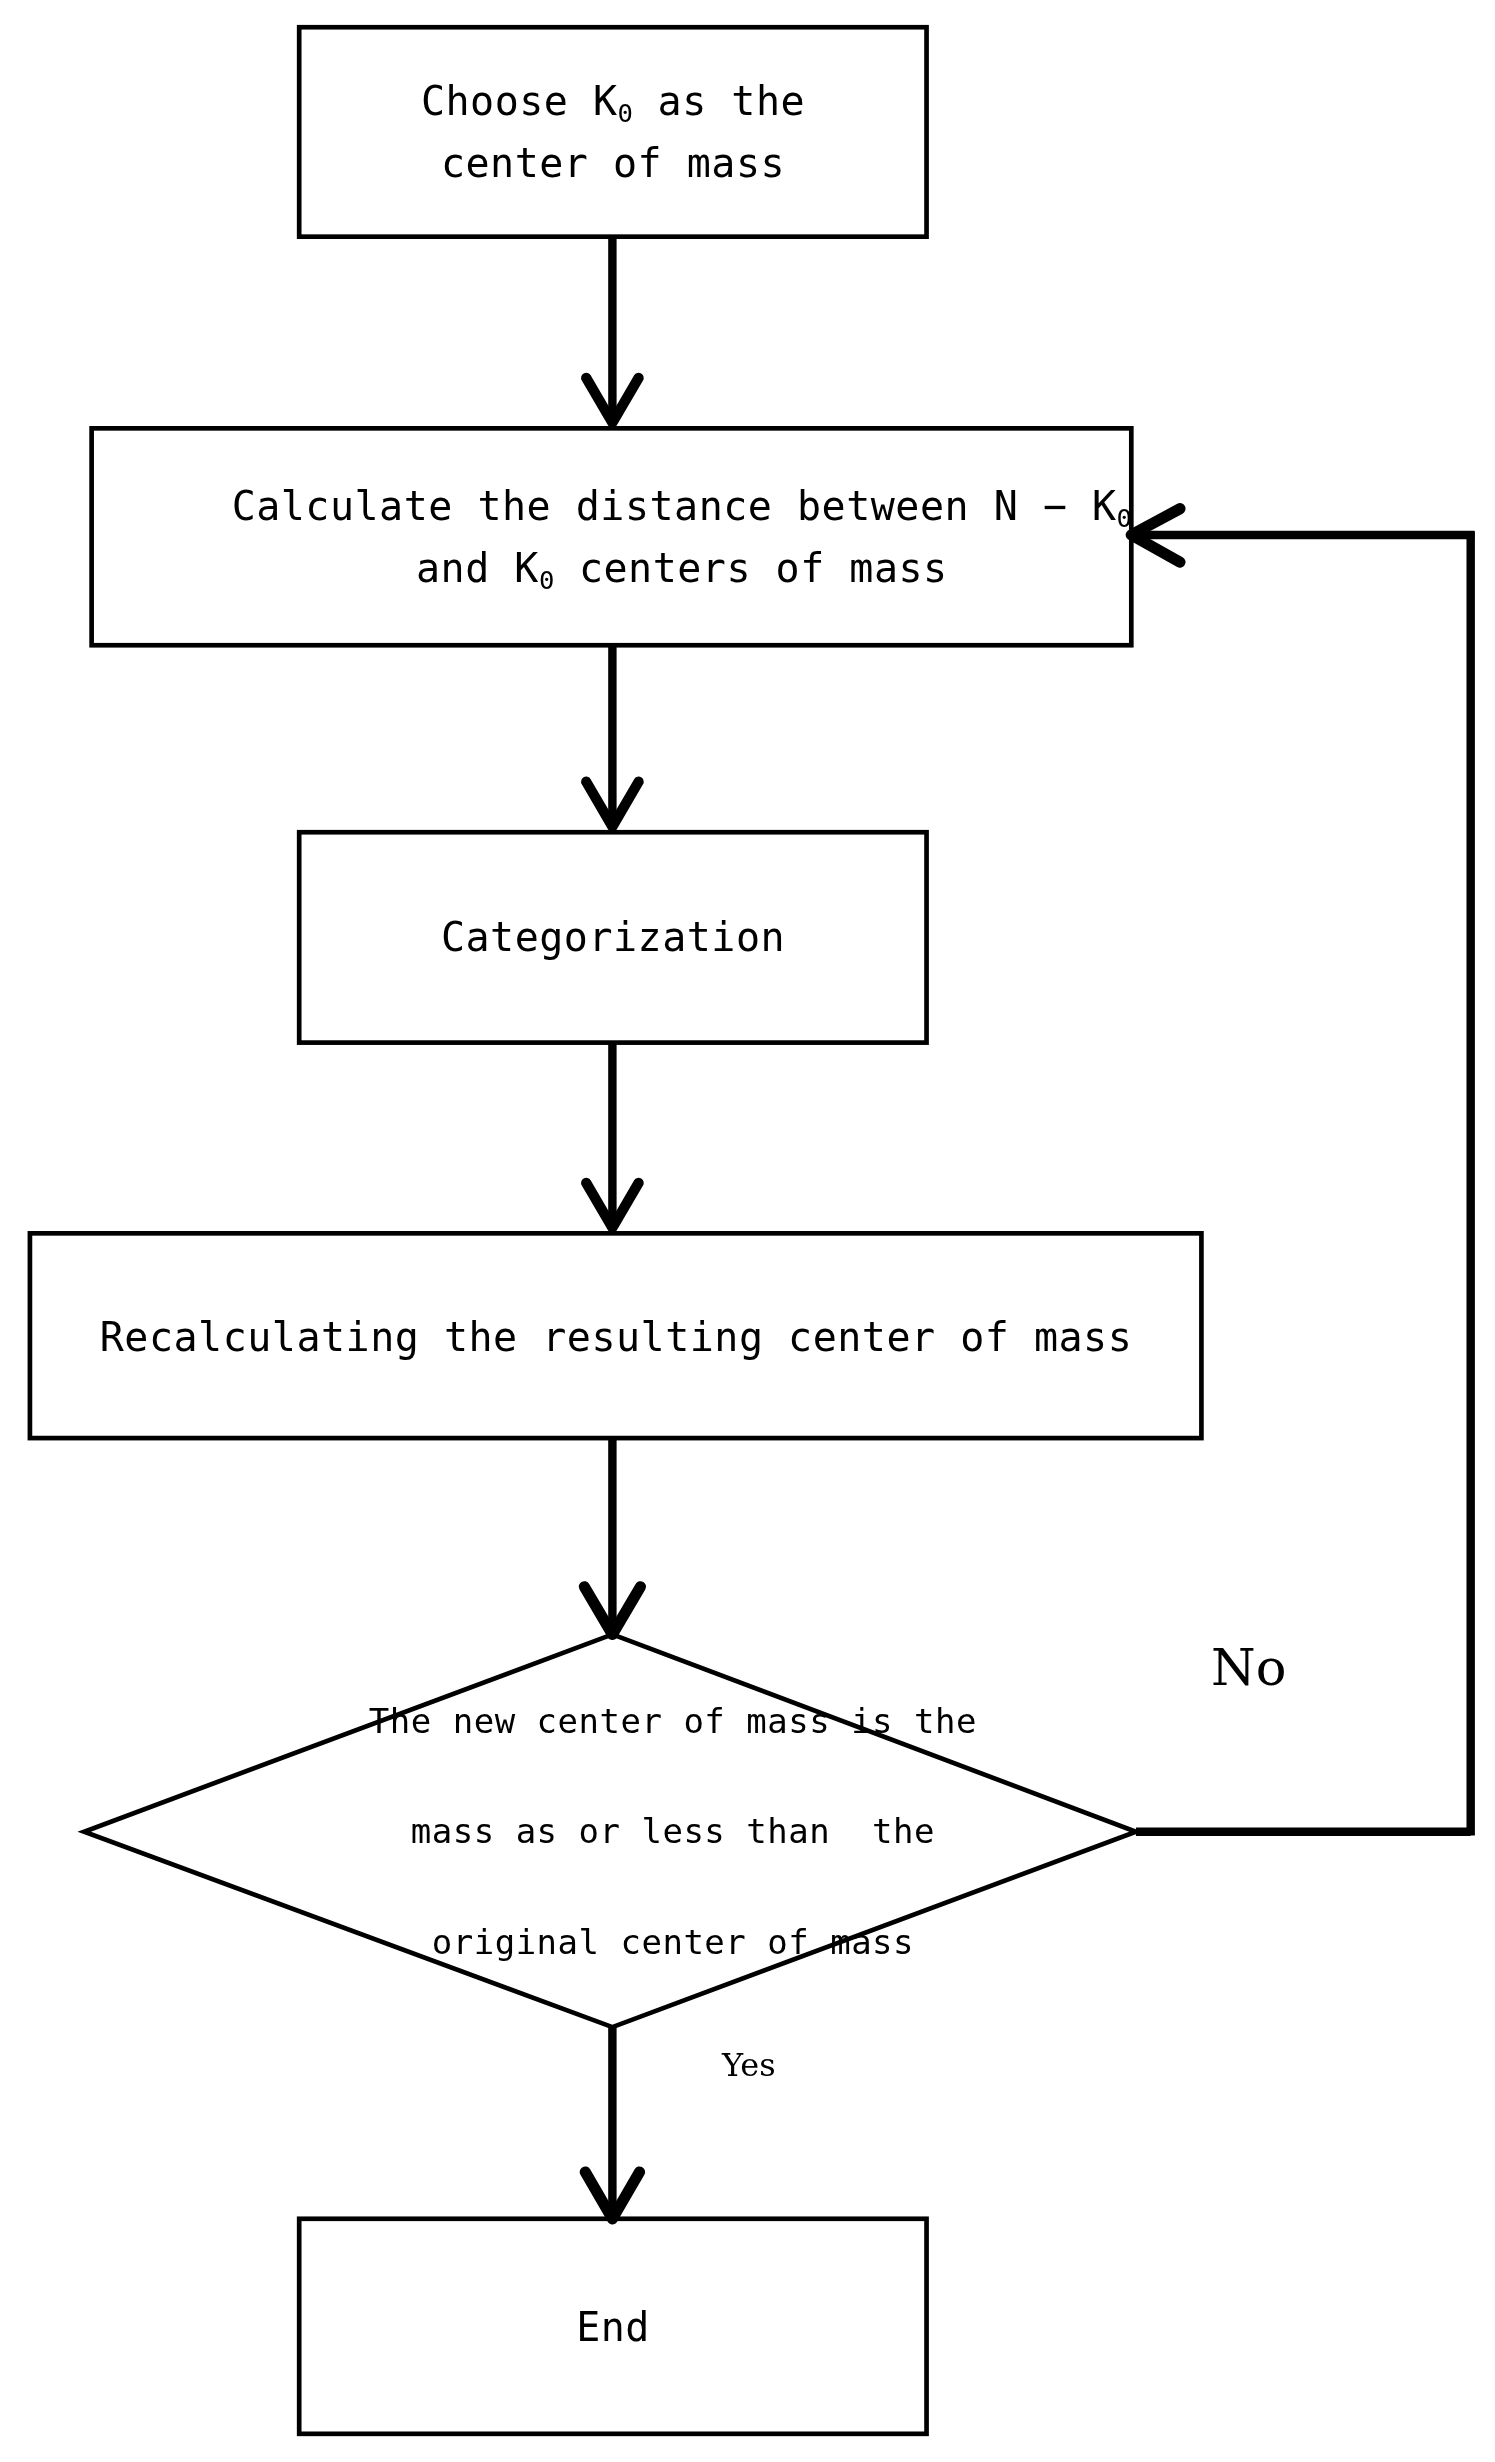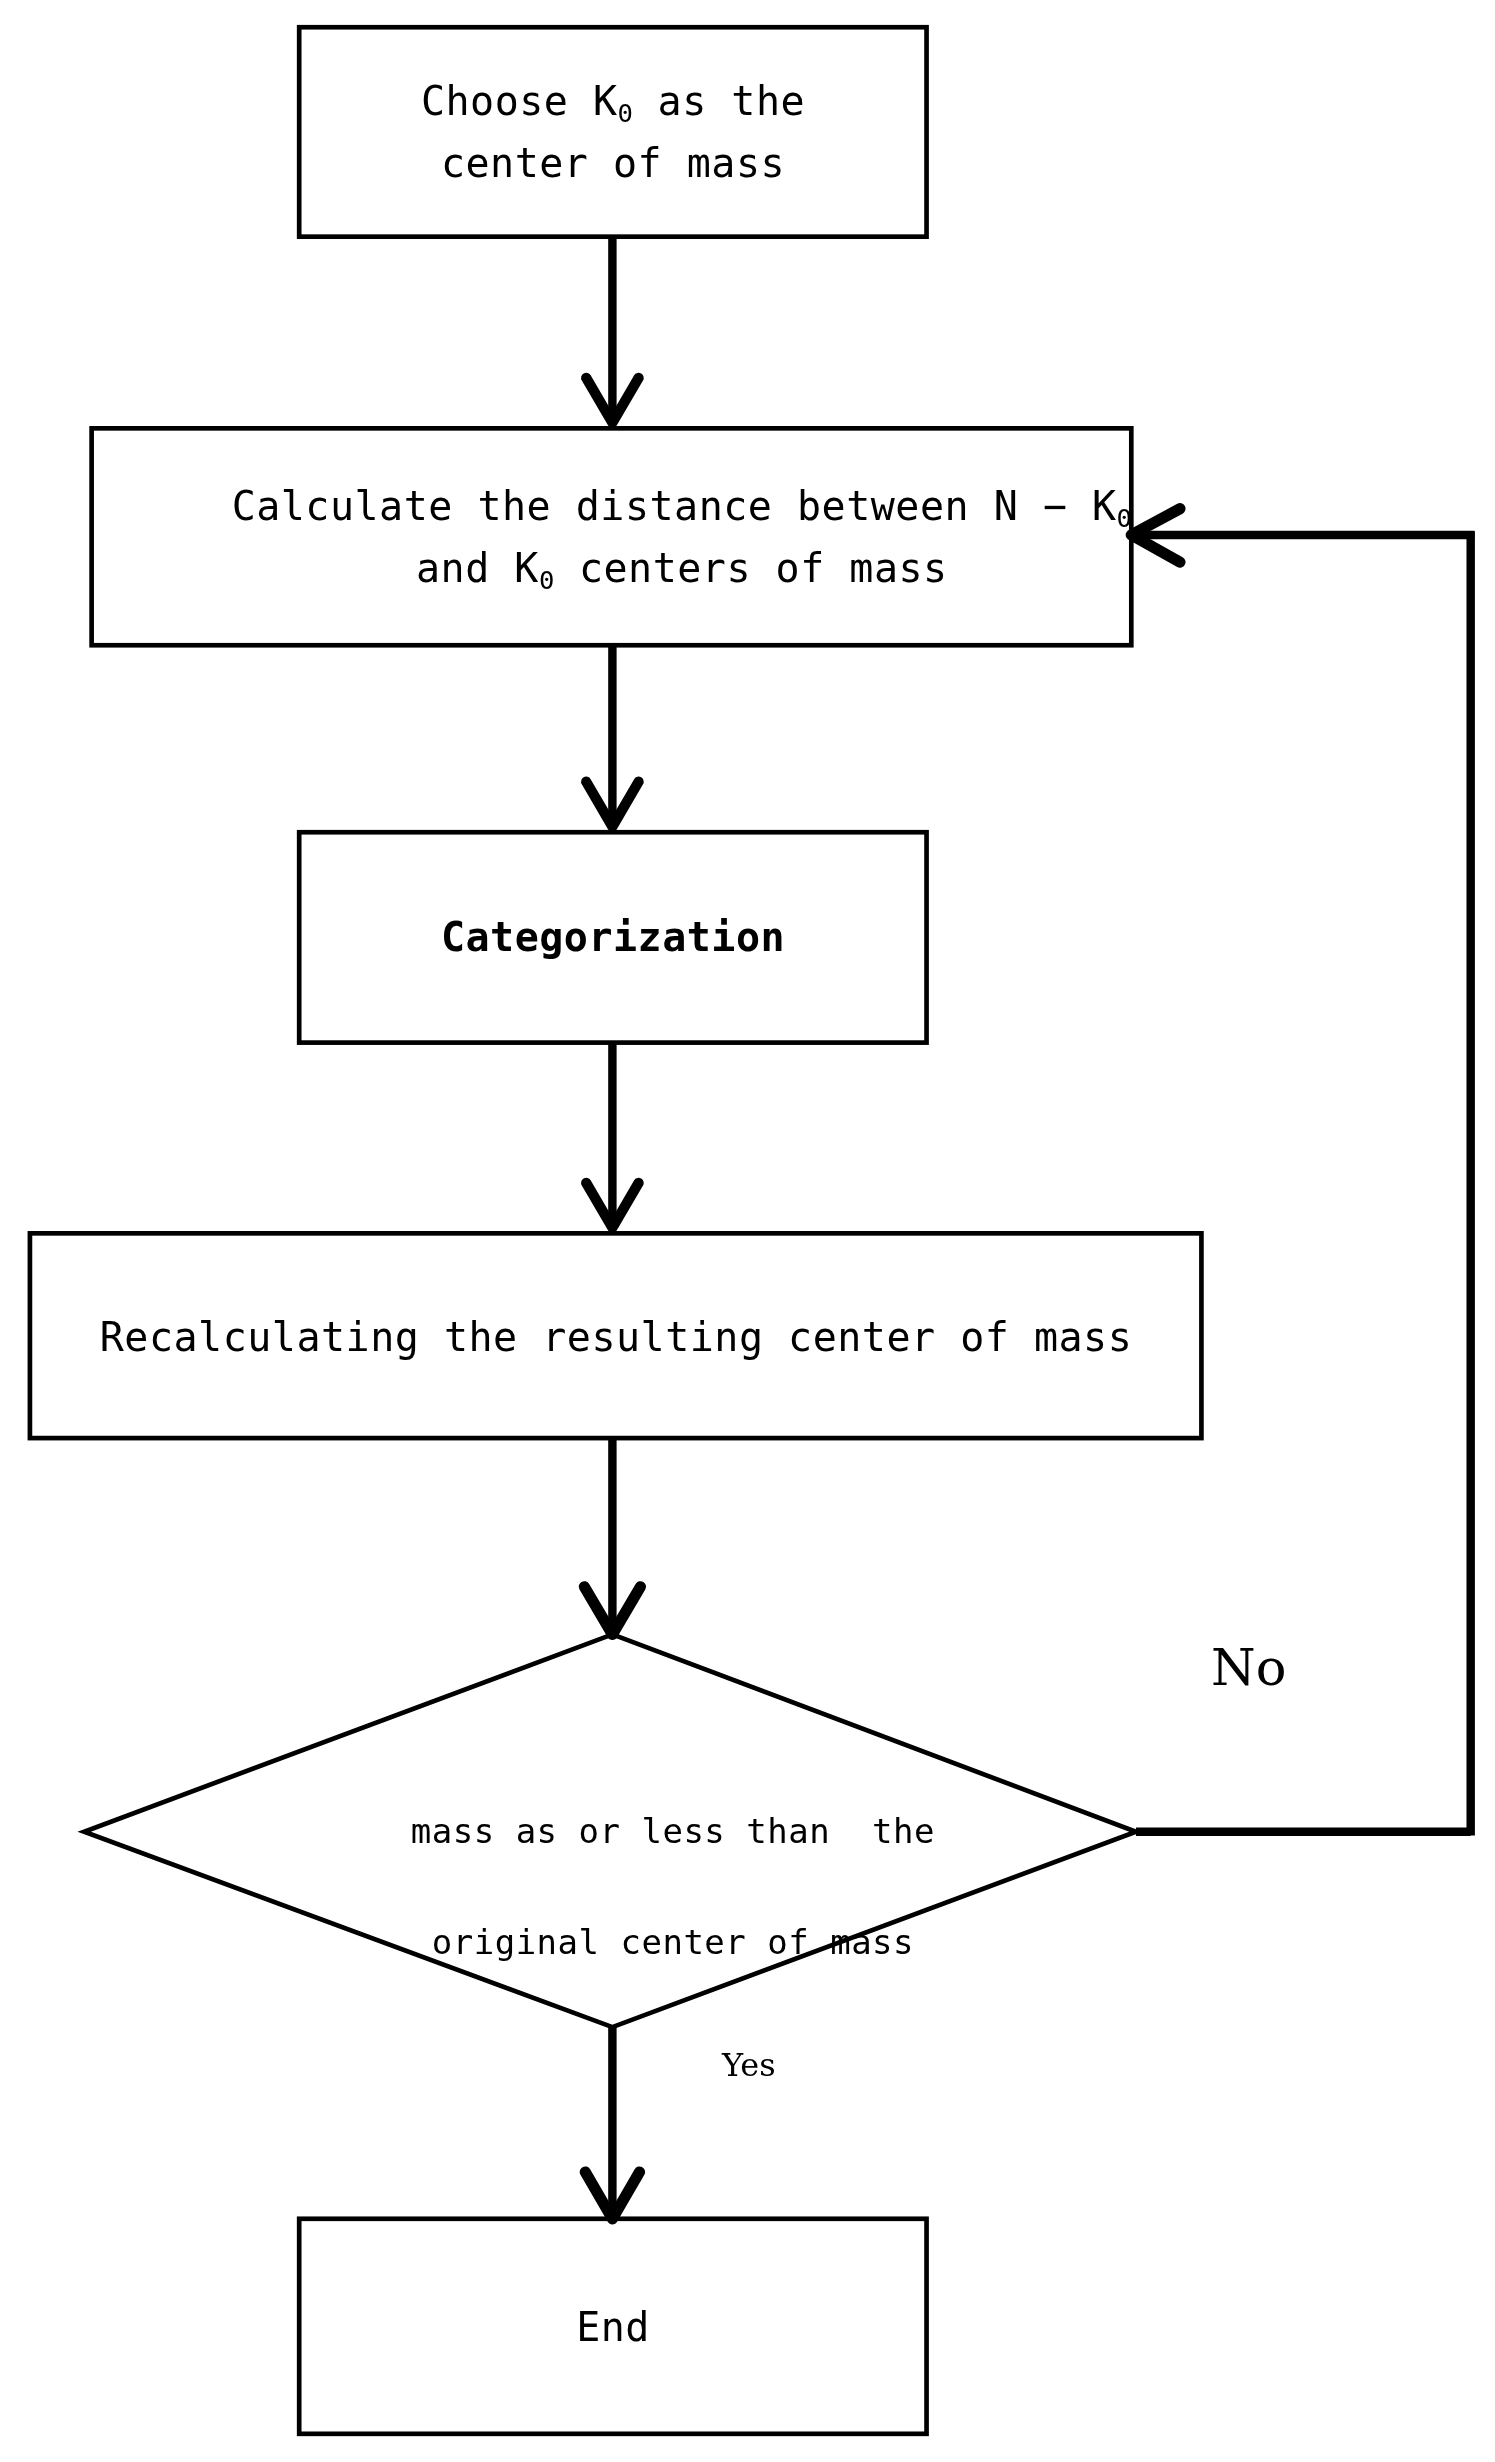--- a/index.html
+++ b/index.html
@@ -105,31 +105,31 @@
   </svg>
 
   <div class="node-label" style="left:299px; top:27px; width:628px; height:209px; font-size:40px;">
     <div><span>Choose K<sub>0</sub> as the</span><br><span>center of mass</span></div>
   </div>
 
   <div class="node-label" style="left:92px; top:428px; width:1040px; height:217px; font-size:40px;justify-content:flex-end;">
     <div><span>Calculate the distance between N − K<sub>0</sub></span><br><span>and K<sub>0</sub> centers of mass</span></div>
   </div>
 
-  <div class="node-label" style="left:299px; top:832px; width:628px; height:210px; font-size:40px;font-weight:bold;">
+  <div class="node-label" style="left:299px; top:832px; width:628px; height:210px; font-size:40px;">
     <span>Categorization</span>
   </div>
 
   <div class="node-label" style="left:30px; top:1234px; width:1172px; height:205px; font-size:40px;">
     <span>Recalculating the resulting center of mass</span>
   </div>
 
   <div class="node-label" style="left:84px; top:1687px; width:1052px; height:290px; font-size:34px; line-height:1.62;">
     <div>
-      <br>
+      <span>The new center of mass is the</span><br>
       <span>mass as or less than  the</span><br>
       <span>original center of mass</span>
     </div>
   </div>
 
   <div class="node-label" style="left:299px; top:2219px; width:628px; height:215px; font-size:40px;">
     <span>End</span>
   </div>
 
   <div class="edge-label" style="left:1195px; top:1638px; font-size:51px;margin-left:16px;">No</div>

